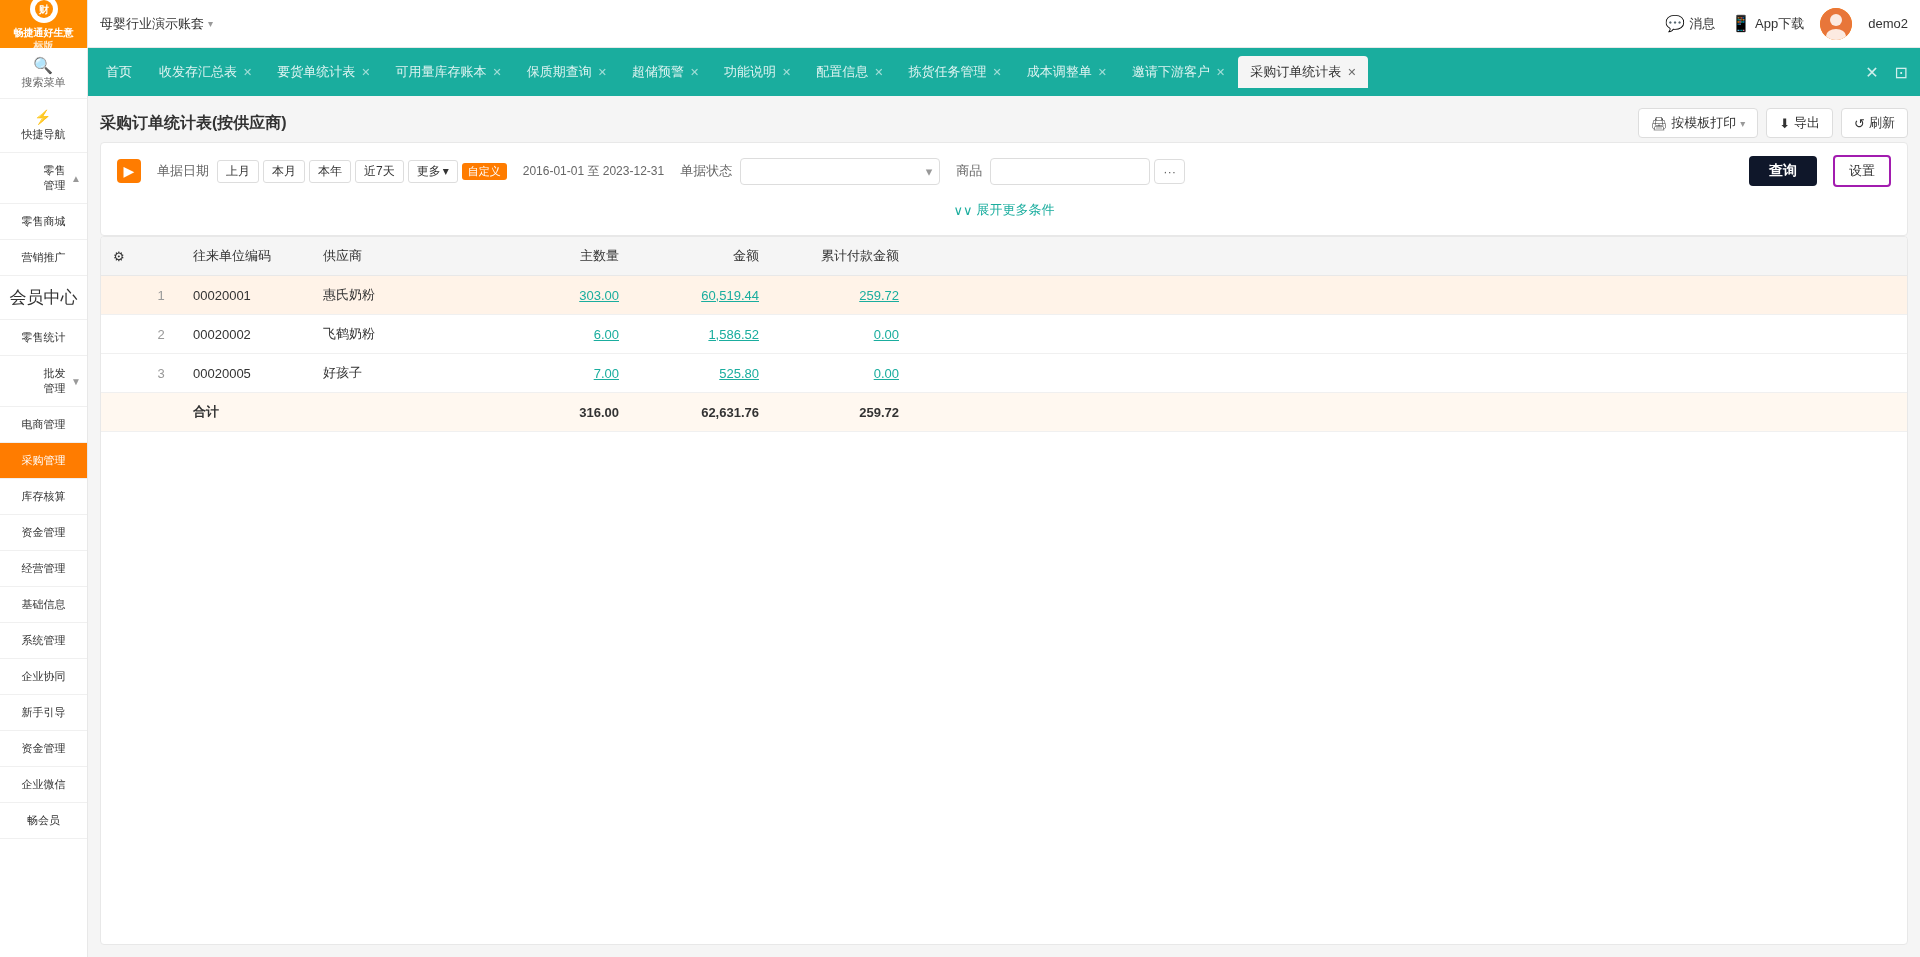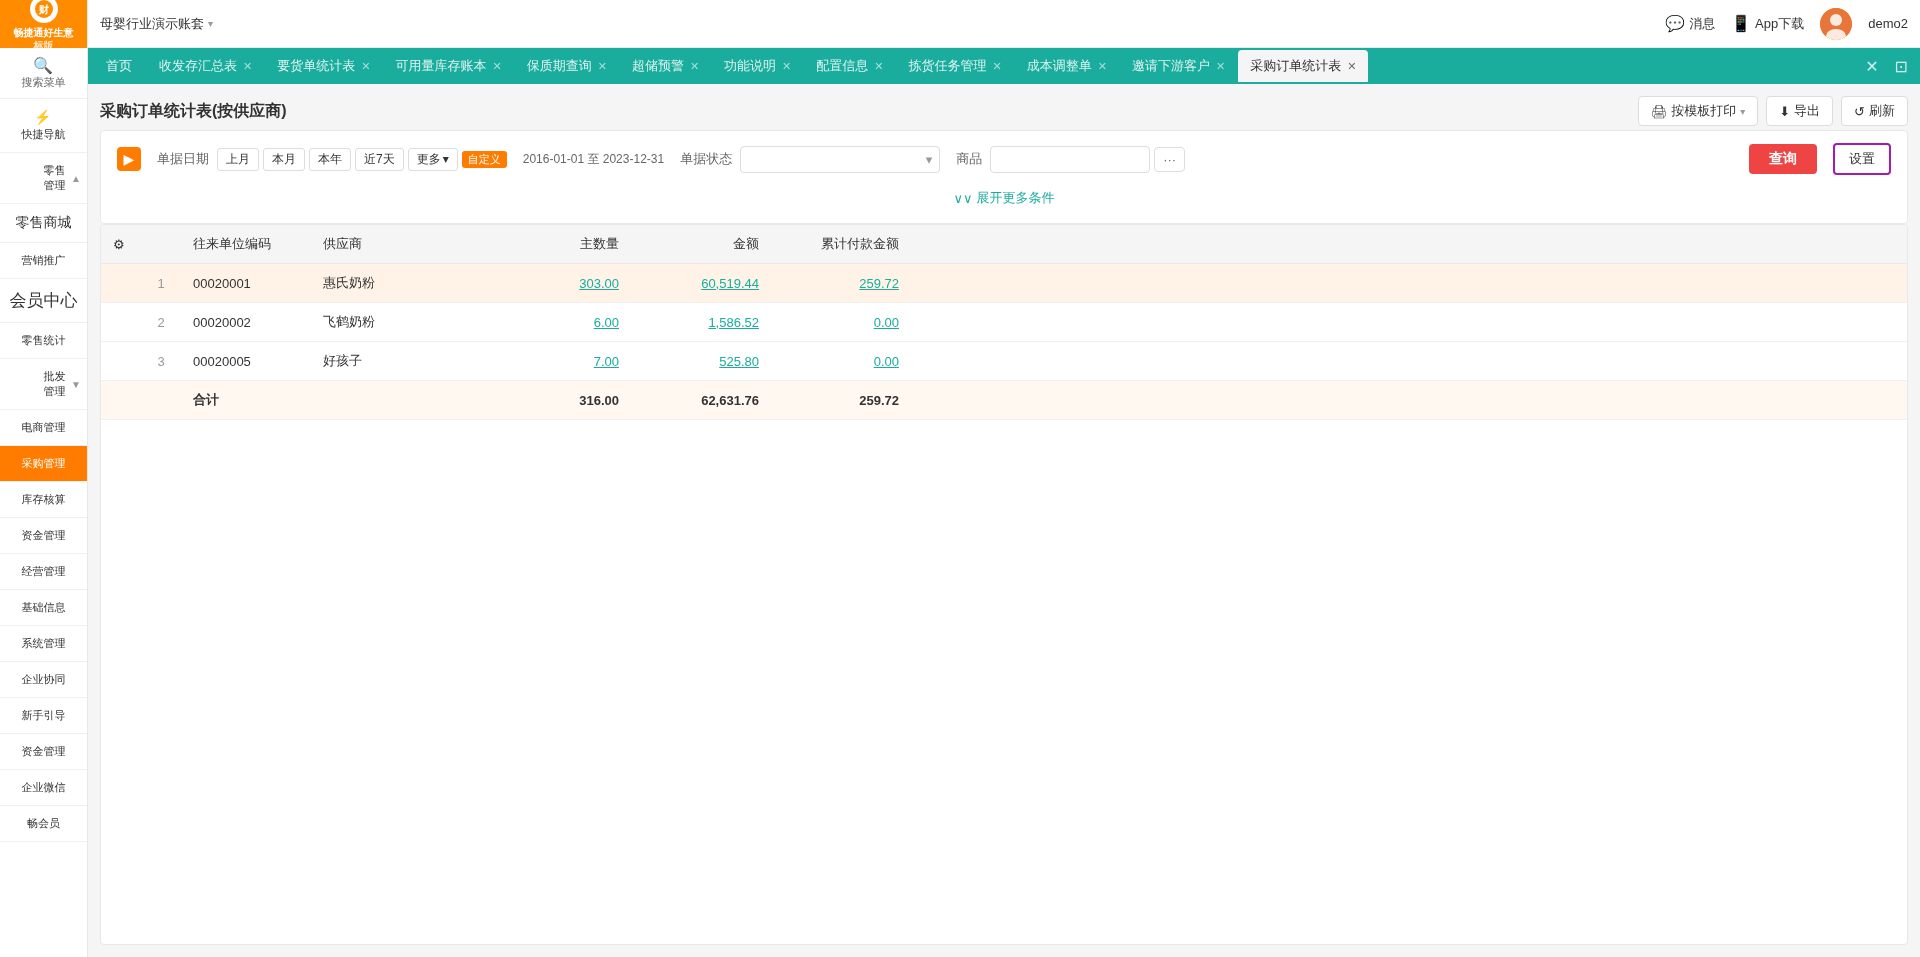--- a/index.html
+++ b/index.html
@@ -114,21 +114,21 @@
       display: flex;
       align-items: center;
       justify-content: center;
       color: white;
       font-size: 12px;
       overflow: hidden;
     }
 
     
     .nav-tabs {
-      height: 36px;
+      height: 48px;
       background: #1aad9e;
       display: flex;
       align-items: center;
       padding: 0 4px;
       flex-shrink: 0;
       overflow: hidden;
       gap: 1px;
     }
     .nav-tab {
       height: 32px;
@@ -343,21 +343,21 @@
       padding: 4px 8px;
       border: 1px solid #ddd;
       border-radius: 4px;
       cursor: pointer;
       background: white;
       font-size: 13px;
       color: #666;
     }
     .btn-query {
       padding: 6px 20px;
-      background: #ef4444;
+      background: #0f172a;
       color: white;
       border: none;
       border-radius: 4px;
       font-size: 14px;
       cursor: pointer;
       font-weight: bold;
     }
     .btn-setting {
       padding: 5px 14px;
       border: 2px solid #a21caf;
@@ -450,21 +450,21 @@
     <div style="font-size:14px;">⚡</div>
     <div style="font-size:11px;">快捷导航</div>
   </div>
 
   <div class="sidebar-item has-arrow">
     <span style="font-size:11px;">零售管理</span>
     <span style="font-size:10px; color:#999;">▲</span>
   </div>
 
   <div class="sidebar-item">
-    <span style="font-size:14px;font-family:Liberation Serif, serif;">零售商城</span>
+    <span style="font-size:11px;font-family:Liberation Serif, serif;">零售商城</span>
   </div>
 
   <div class="sidebar-item">
     <span style="font-size:11px;">营销推广</span>
   </div>
 
   <div class="sidebar-item">
     <span style="font-size:17px;">会员中心</span>
   </div>
 

